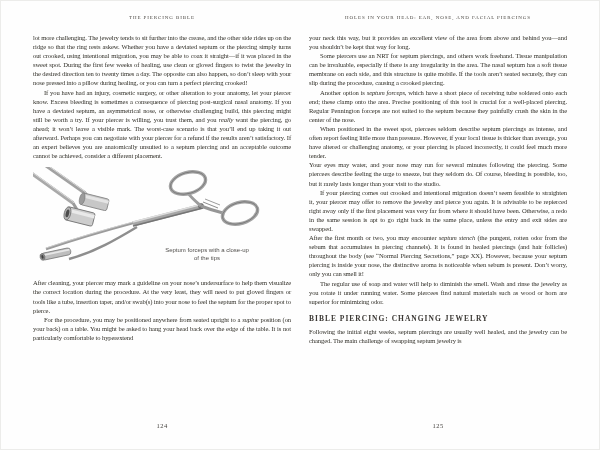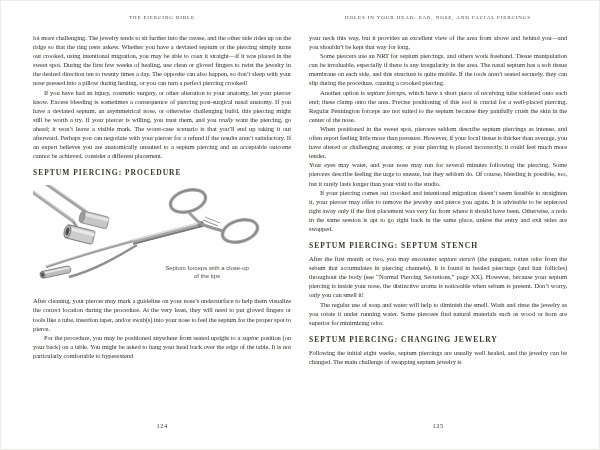--- a/index.html
+++ b/index.html
@@ -83,21 +83,20 @@
 
 <div class="spread">
 
   <div class="page left">
     <div class="content">
       <div class="running-head">THE PIERCING BIBLE</div>
 
       <p class="body"><span>lot more challenging. The jewelry tends to sit further into the crease, and the other side rides up on the ridge so that the ring rests askew. Whether you have a deviated septum or the piercing simply turns out crooked, using intentional migration, you may be able to coax it straight—if it was placed in the sweet spot. During the first few weeks of healing, use clean or gloved fingers to twist the jewelry in the desired direction ten to twenty times a day. The opposite can also happen, so don’t sleep with your nose pressed into a pillow during healing, or you can turn a perfect piercing crooked!</span></p>
       <p class="body indent"><span>If you have had an injury, cosmetic surgery, or other alteration to your anatomy, let your piercer know. Excess bleeding is sometimes a consequence of piercing post-surgical nasal anatomy. If you have a deviated septum, an asymmetrical nose, or otherwise challenging build, this piercing might still be worth a try. If your piercer is willing, you trust them, and you </span><i>really</i><span> want the piercing, go ahead; it won’t leave a visible mark. The worst-case scenario is that you’ll end up taking it out afterward. Perhaps you can negotiate with your piercer for a refund if the results aren’t satisfactory. If an expert believes you are anatomically unsuited to a septum piercing and an acceptable outcome cannot be achieved, consider a different placement.</span></p>
 
-      <h2 class="section-heading">SEPTUM PIERCING: PROCEDURE</h2>
 
       <figure class="illustration">
         <svg width="258" height="102" viewBox="0 0 258 102" aria-hidden="true">
 
           <g>
             <line x1="-2" y1="6" x2="40" y2="36" stroke="#a9a9a9" stroke-width="3.4"></line>
             <line x1="-2" y1="4.5" x2="40" y2="34.5" stroke="#d9d9d9" stroke-width="1"></line>
             <line x1="12" y1="-2" x2="52" y2="26" stroke="#a2a2a2" stroke-width="3.4"></line>
             <line x1="12" y1="-3.5" x2="52" y2="24.5" stroke="#d9d9d9" stroke-width="1"></line>
             <line x1="40" y1="36" x2="46" y2="46" stroke="#9a9a9a" stroke-width="3"></line>
@@ -167,24 +166,23 @@
       <div class="running-head">HOLES IN YOUR HEAD: EAR, NOSE, AND FACIAL PIERCINGS</div>
 
       <p class="body"><span>your neck this way, but it provides an excellent view of the area from above and behind you—and you shouldn’t be kept that way for long.</span></p>
       <p class="body indent"><span>Some piercers use an NRT for septum piercings, and others work freehand. Tissue manipulation can be invaluable, especially if there is any irregularity in the area. The nasal septum has a soft tissue membrane on each side, and this structure is quite mobile. If the tools aren’t seated securely, they can slip during the procedure, causing a crooked piercing.</span></p>
       <p class="body indent"><span>Another option is </span><i>septum forceps</i><span>, which have a short piece of receiving tube soldered onto each end; these clamp onto the area. Precise positioning of this tool is crucial for a well-placed piercing. Regular Pennington forceps are not suited to the septum because they painfully crush the skin in the center of the nose.</span></p>
       <p class="body indent"><span>When positioned in the sweet spot, piercees seldom describe septum piercings as intense, and often report feeling little more than pressure. However, if your local tissue is thicker than average, you have altered or challenging anatomy, or your piercing is placed incorrectly, it could feel much more tender.</span></p>
 
       <p class="body"><span>Your eyes may water, and your nose may run for several minutes following the piercing. Some piercees describe feeling the urge to sneeze, but they seldom do. Of course, bleeding is possible, too, but it rarely lasts longer than your visit to the studio.</span></p>
       <p class="body indent"><span>If your piercing comes out crooked and intentional migration doesn’t seem feasible to straighten it, your piercer may offer to remove the jewelry and pierce you again. It is advisable to be repierced right away only if the first placement was very far from where it should have been. Otherwise, a redo in the same session is apt to go right back in the same place, unless the entry and exit sides are swapped.</span></p>
 
-      <h2 class="section-heading">SEPTUM PIERCING: SEPTUM STENCH</h2>
       <p class="body"><span>After the first month or two, you may encounter </span><i>septum stench</i><span> (the pungent, rotten odor from the sebum that accumulates in piercing channels). It is found in healed piercings (and hair follicles) throughout the body (see “Normal Piercing Secretions,” page XX). However, because your septum piercing is inside your nose, the distinctive aroma is noticeable when sebum is present. Don’t worry, only you can smell it!</span></p>
       <p class="body indent"><span>The regular use of soap and water will help to diminish the smell. Wash and rinse the jewelry as you rotate it under running water. Some piercees find natural materials such as wood or horn are superior for minimizing odor.</span></p>
 
-      <h2 class="section-heading">SEPTUM PIERCING: CHANGING JEWELRY</h2>
+      <h2 class="section-heading">BIBLE PIERCING: CHANGING JEWELRY</h2>
       <p class="body"><span>Following the initial eight weeks, septum piercings are usually well healed, and the jewelry can be changed. The main challenge of swapping septum jewelry is</span></p>
 
       <div class="folio">125</div>
     </div>
   </div>
 
 </div>
 
 </body></html>

